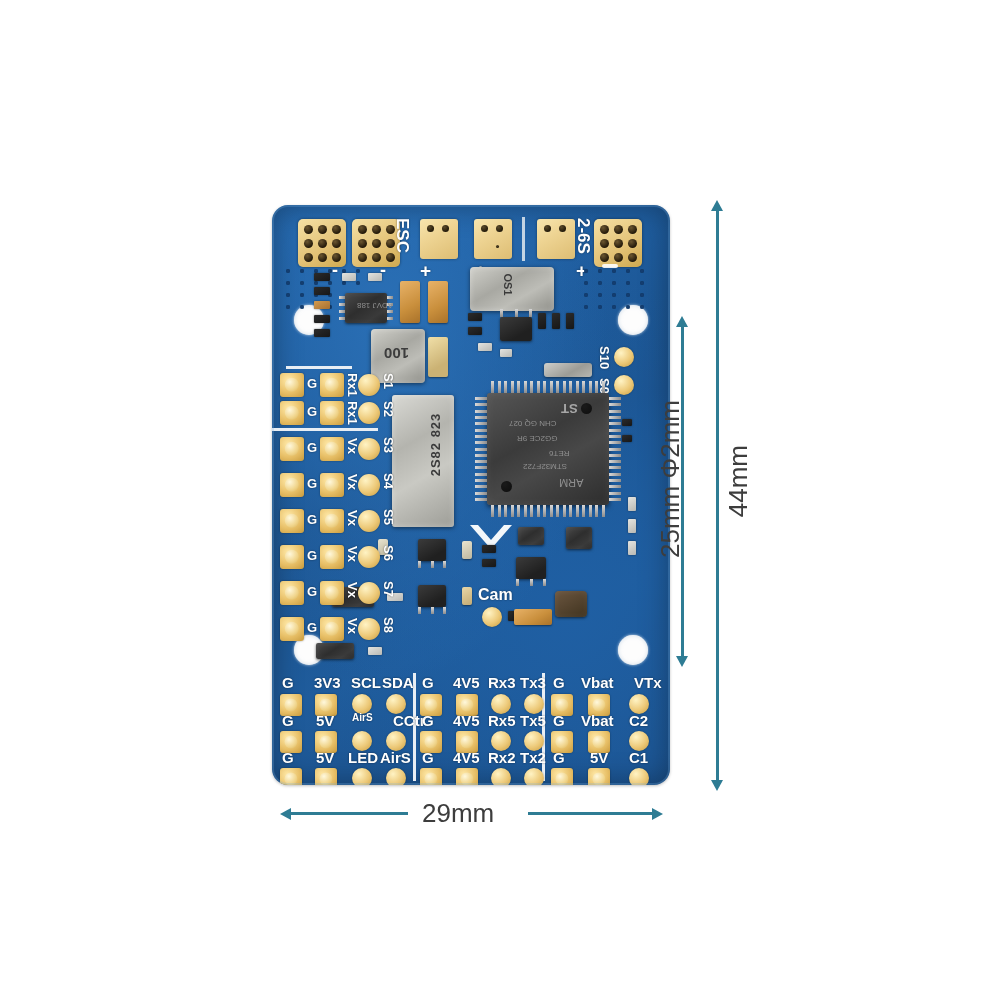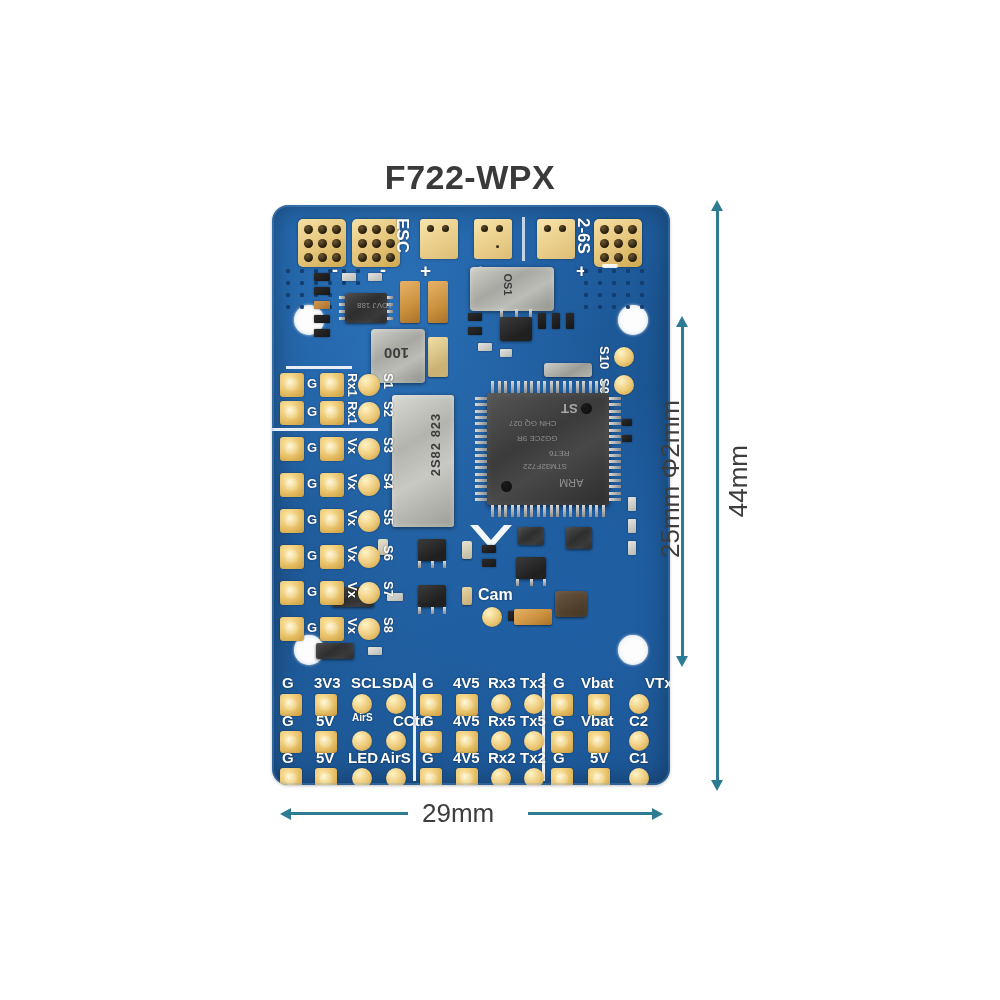--- a/index.html
+++ b/index.html
@@ -105,21 +105,20 @@
   .arw.lf{border-top:6px solid transparent;border-bottom:6px solid transparent;border-right:11px solid #2e7c94;}
   .arw.rt{border-top:6px solid transparent;border-bottom:6px solid transparent;border-left:11px solid #2e7c94;}
   .dimtxt{position:absolute;color:#3d3d3d;font-size:26px;white-space:nowrap;}
   .dimtxt.v{writing-mode:vertical-rl;transform:rotate(180deg);}
 </style>
 </head>
 <body>
 
 <div id="stage">
 
-  <div id="title">F722-WPX</div>
 
   <div id="board">
 
     <div class="hole" style="left:22px;top:100px;"></div>
     <div class="hole" style="left:346px;top:100px;"></div>
     <div class="hole" style="left:22px;top:430px;"></div>
     <div class="hole" style="left:346px;top:430px;"></div>
 
     <div class="blk3" style="left:26px;top:14px;">
       <i style="left:6px;top:6px"></i>
@@ -586,21 +585,21 @@
         <span class="hl"></span>
       </div>
     <div class="padsq" style="left:184px;top:563px;width:22px;height:22px;">
         <span class="hl"></span>
       </div>
     <div class="padrd" style="left:219px;top:563px;width:20px;height:20px;"></div>
     <div class="padrd" style="left:252px;top:563px;width:20px;height:20px;"></div>
 
     <span class="silk" style="left:281px;top:470px;font-size:15px;">G</span>
     <span class="silk" style="left:309px;top:470px;font-size:15px;">Vbat</span>
-    <span class="silk" style="left:373px;top:470px;font-size:15px;">VTx</span>
+    <span class="silk" style="left:362px;top:470px;font-size:15px;">VTx</span>
     <div class="padsq" style="left:279px;top:489px;width:22px;height:22px;">
         <span class="hl"></span>
       </div>
     <div class="padsq" style="left:316px;top:489px;width:22px;height:22px;">
         <span class="hl"></span>
       </div>
     <div class="padrd" style="left:357px;top:489px;width:20px;height:20px;"></div>
 
     <span class="silk" style="left:281px;top:508px;font-size:15px;">G</span>
     <span class="silk" style="left:309px;top:508px;font-size:15px;">Vbat</span>

